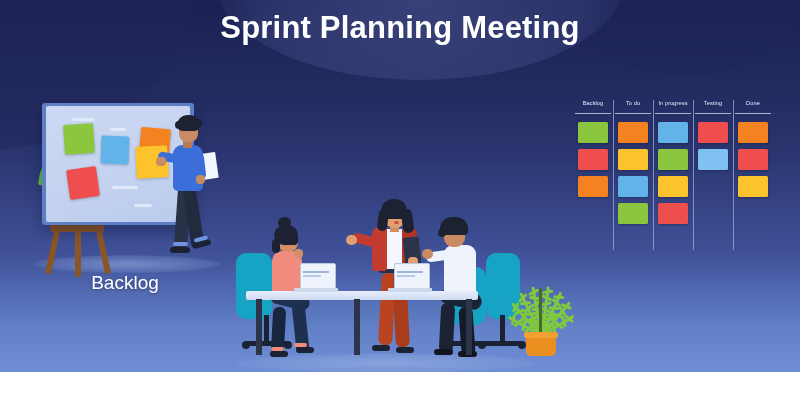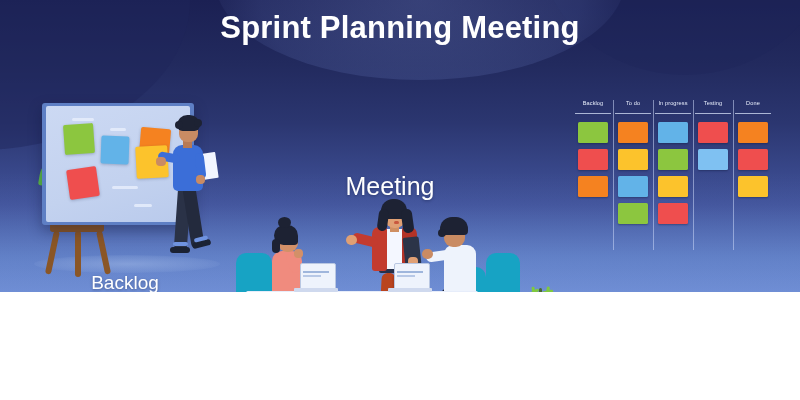--- a/index.html
+++ b/index.html
@@ -1,21 +1,21 @@
 <!DOCTYPE html>
 <html><head>
 <meta charset="utf-8">
 <style>
   html,body{margin:0;padding:0;}
   body{
     width:800px;height:400px;overflow:hidden;
     font-family:"Liberation Sans", sans-serif;
   }
   #stage{
-    position:relative;width:800px;height:292px;overflow:hidden;
+    position:relative;width:800px;height:372px;overflow:hidden;
     background:linear-gradient(180deg,#1b2053 0%,#222a5e 22%,#2b3670 42%,#41539b 70%,#5d7cc4 88%,#6b8ad3 100%);
   }
   
   .top-ellipse{
     position:absolute;left:215px;top:-120px;width:410px;height:200px;
     border-radius:50%;
     background:radial-gradient(ellipse at 50% 60%, rgba(120,140,205,.30) 0%, rgba(110,130,200,.18) 55%, rgba(110,130,200,0) 78%);
     pointer-events:none;
   }
   .corner-arc-l{
@@ -396,15 +396,14 @@
           <div class="kcol-rule"></div>
           <div class="kcard" style="top: 22px; background: rgb(245, 130, 32);"></div>
           <div class="kcard" style="top: 49px; background: rgb(239, 78, 78);"></div>
           <div class="kcard" style="top: 76px; background: rgb(252, 195, 44);"></div>
         </div>
         <div class="kcol-div" style="left: 158px;"></div>
       </div>
   </div>
 
   <div class="scene-label" id="label-backlog">Backlog</div>
-  <div class="scene-label" id="label-meeting">Meeting</div>
 
 </div>
 
 </body></html>

